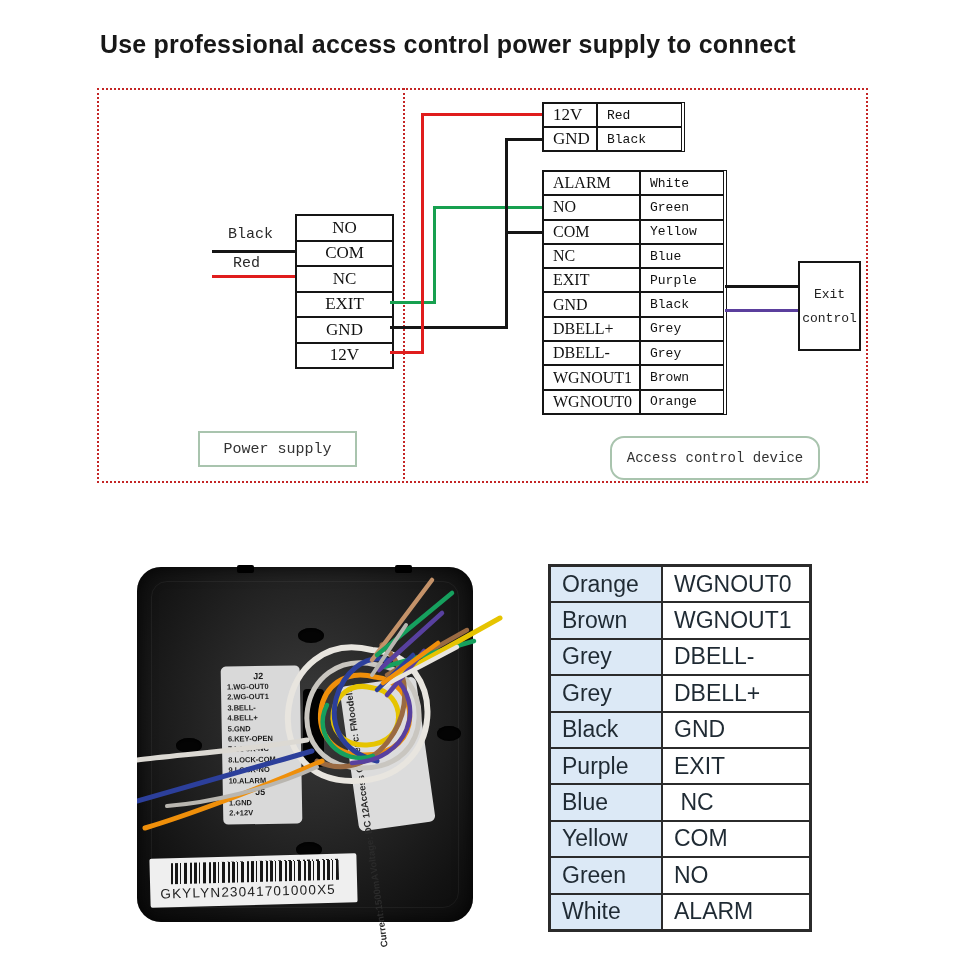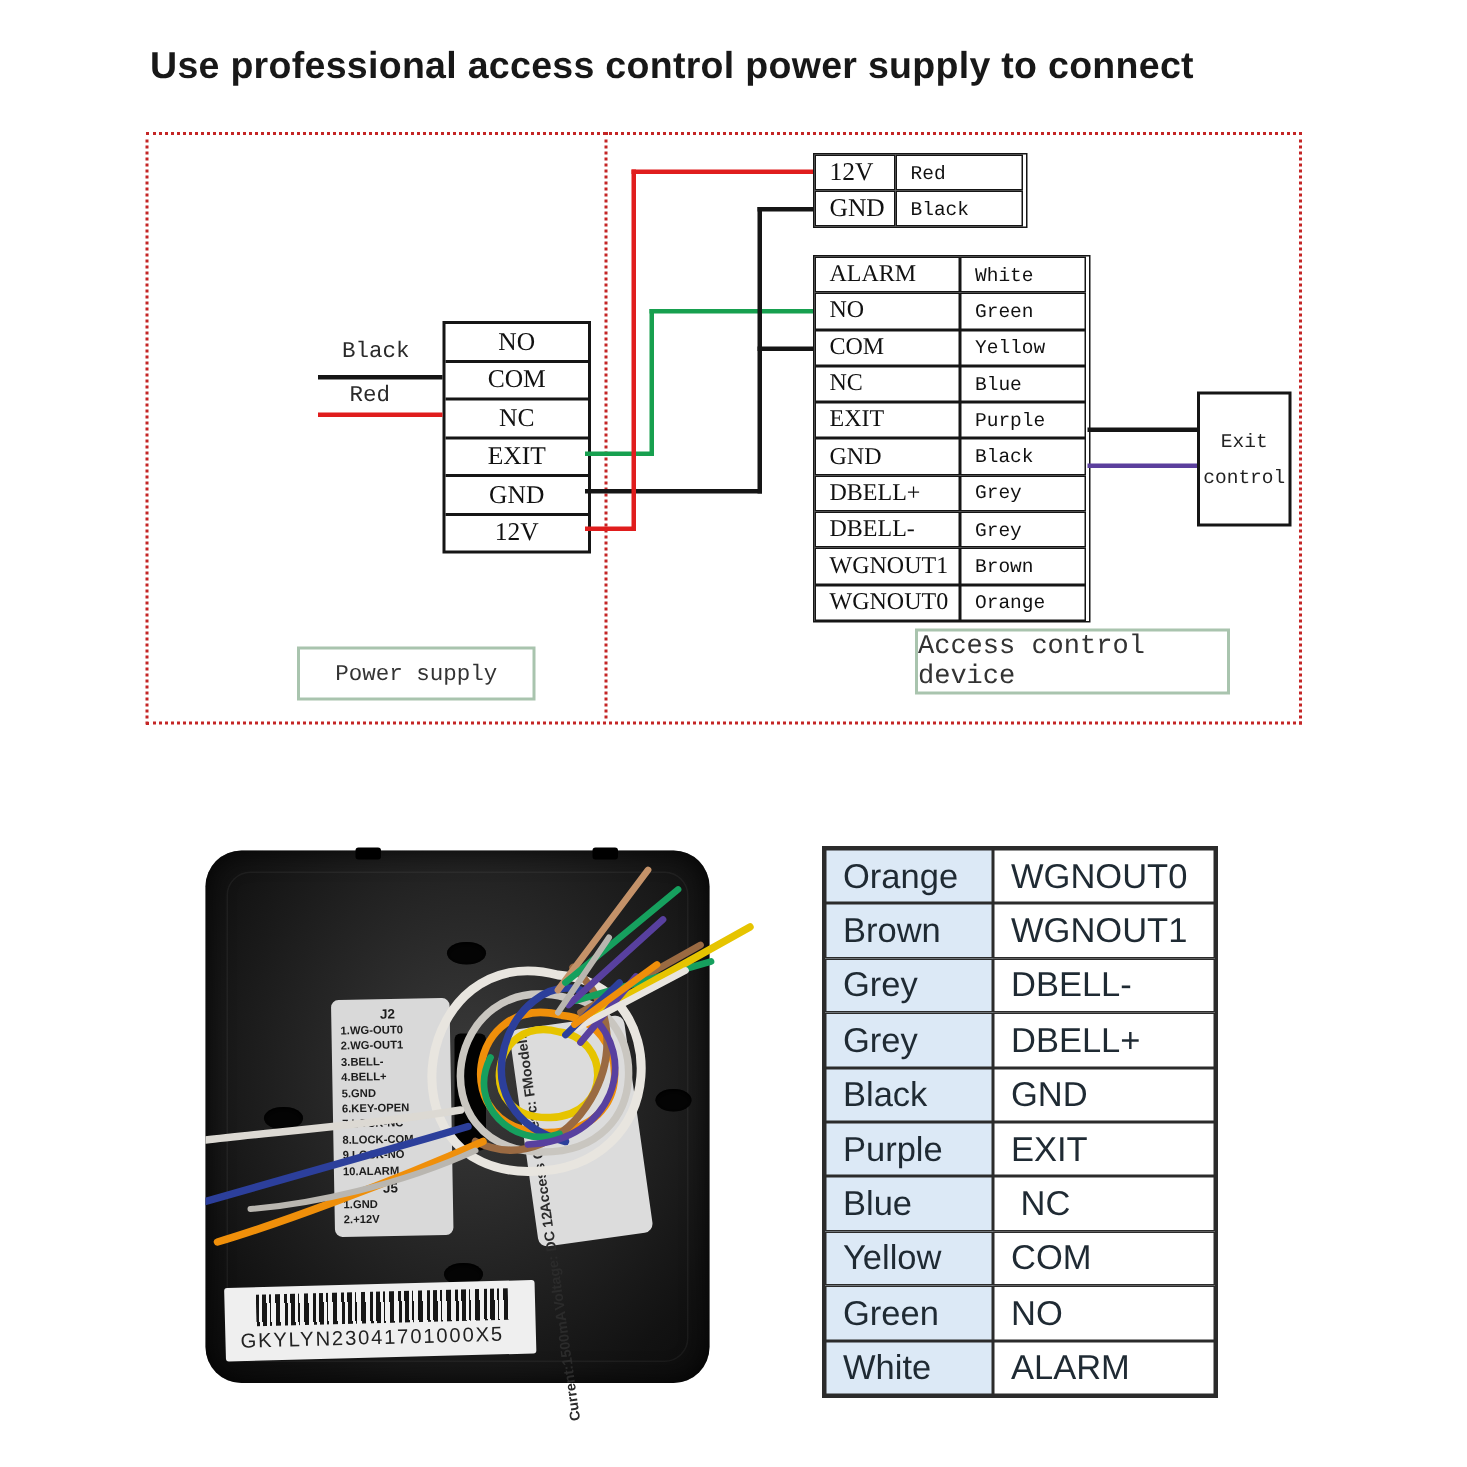--- a/index.html
+++ b/index.html
@@ -17,21 +17,21 @@
 
   
   .mono{font-family:"Liberation Mono",monospace;}
   .serif{font-family:"Liberation Serif",serif;}
   .box{border:2px solid #151515;background:#fff;display:flex;align-items:center;justify-content:center;}
   .electronic{left:114px;top:217px;width:96px;height:100px;font-size:15px;color:#222;}
   .exitswitch{left:798px;top:261px;width:59px;height:86px;flex-direction:column;gap:9px;font-size:13px;color:#222;}
 
   .labelbox{border:2px solid #a9c4ae;background:#fff;display:flex;align-items:center;justify-content:center;color:#333;}
   .powersupply{left:198px;top:431px;width:155px;height:32px;font-size:15px;}
-  .accessdev{left:610px;top:419px;width:206px;height:40px;font-size:18px;}
+  .accessdev{left:610px;top:436px;width:206px;height:40px;font-size:14px;border-radius:14px;}
 
   
   .terminals{left:295px;top:214px;width:95px;height:151px;border:2px solid #151515;background:#fff;
              display:flex;flex-direction:column;}
   .terminals .trow{flex:1;display:flex;align-items:center;justify-content:center;
                    border-bottom:2px solid #151515;font-size:17px;color:#111;}
   .terminals .trow:last-child{border-bottom:none;}
 
   
   .wtable{display:grid;border:1px solid #151515;background:#fff;}

